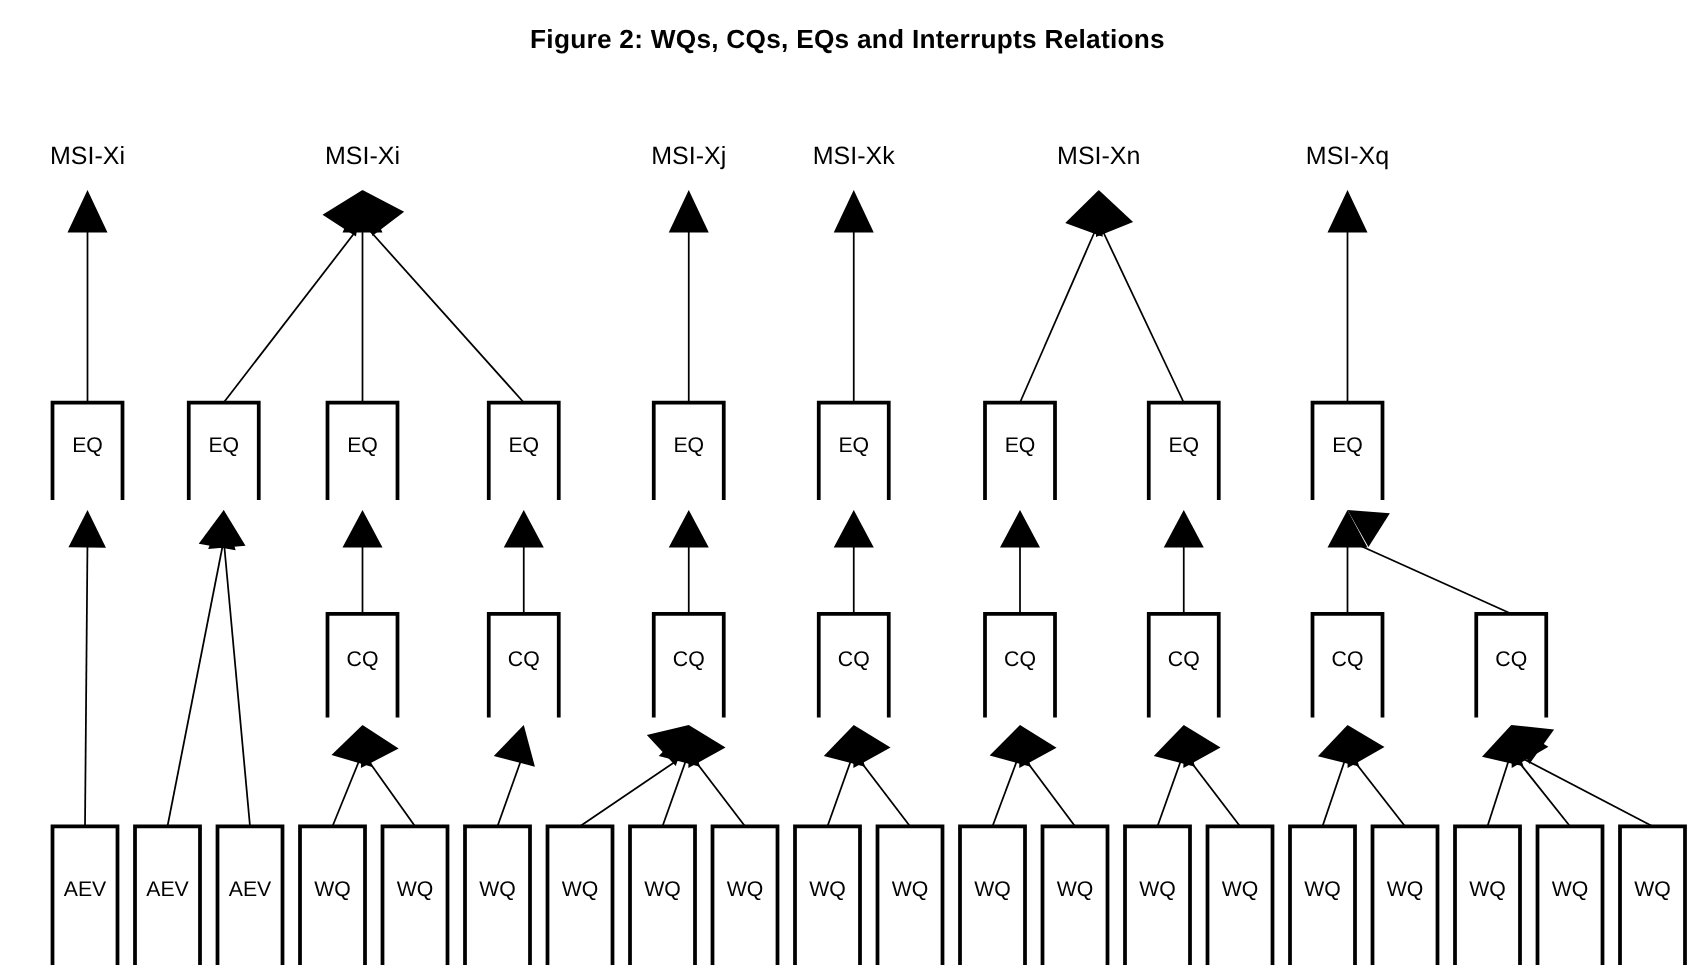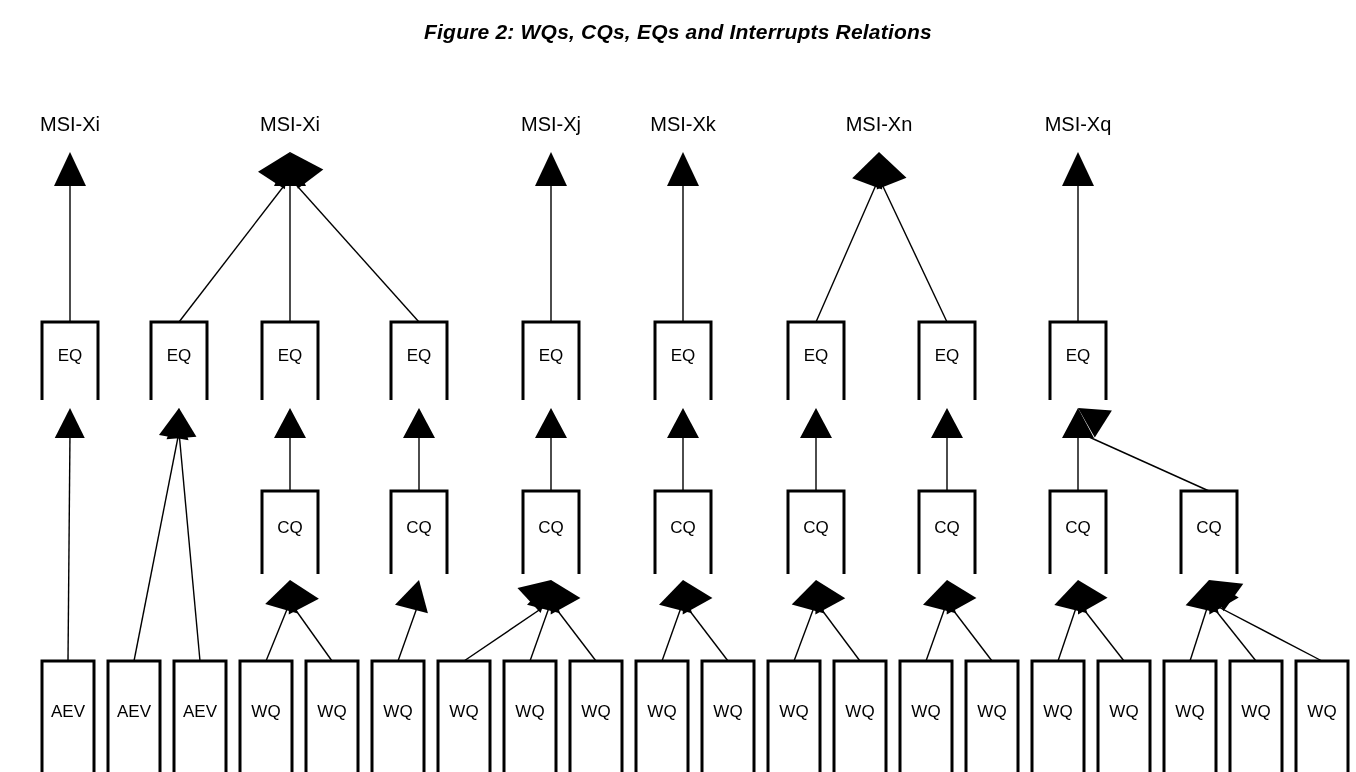--- a/index.html
+++ b/index.html
@@ -1,21 +1,21 @@
 <!DOCTYPE html>
 <html><head>
 <meta charset="utf-8">
 <style>
   html,body{margin:0;padding:0;background:#ffffff;}
   body{width:1356px;height:772px;overflow:hidden;
        font-family:"Liberation Sans",sans-serif;color:#000;}
   #figure-root{position:relative;width:1356px;height:772px;}
   #figure-title{
     position:absolute;left:0;top:20px;width:1356px;text-align:center;
-    font-size:21px;font-weight:bold;font-style:italic;letter-spacing:.2px;
+    font-size:21px;font-weight:bold;letter-spacing:.2px;
   }
   svg#diagram{position:absolute;left:0;top:0;width:1356px;height:772px;}
   .box-rect{fill:#ffffff;stroke:#000000;stroke-width:3;stroke-linecap:butt;}
   .box-label{font-family:"Liberation Sans",sans-serif;font-size:17px;fill:#000;
              text-anchor:middle;dominant-baseline:middle;}
   .edge-thin{stroke:#000000;stroke-width:1.4;fill:none;}
   .arrowhead{fill:#000000;stroke:none;}
   .msi-label{font-family:"Liberation Sans",sans-serif;font-size:20px;fill:#000;
              text-anchor:middle;}
 </style>

